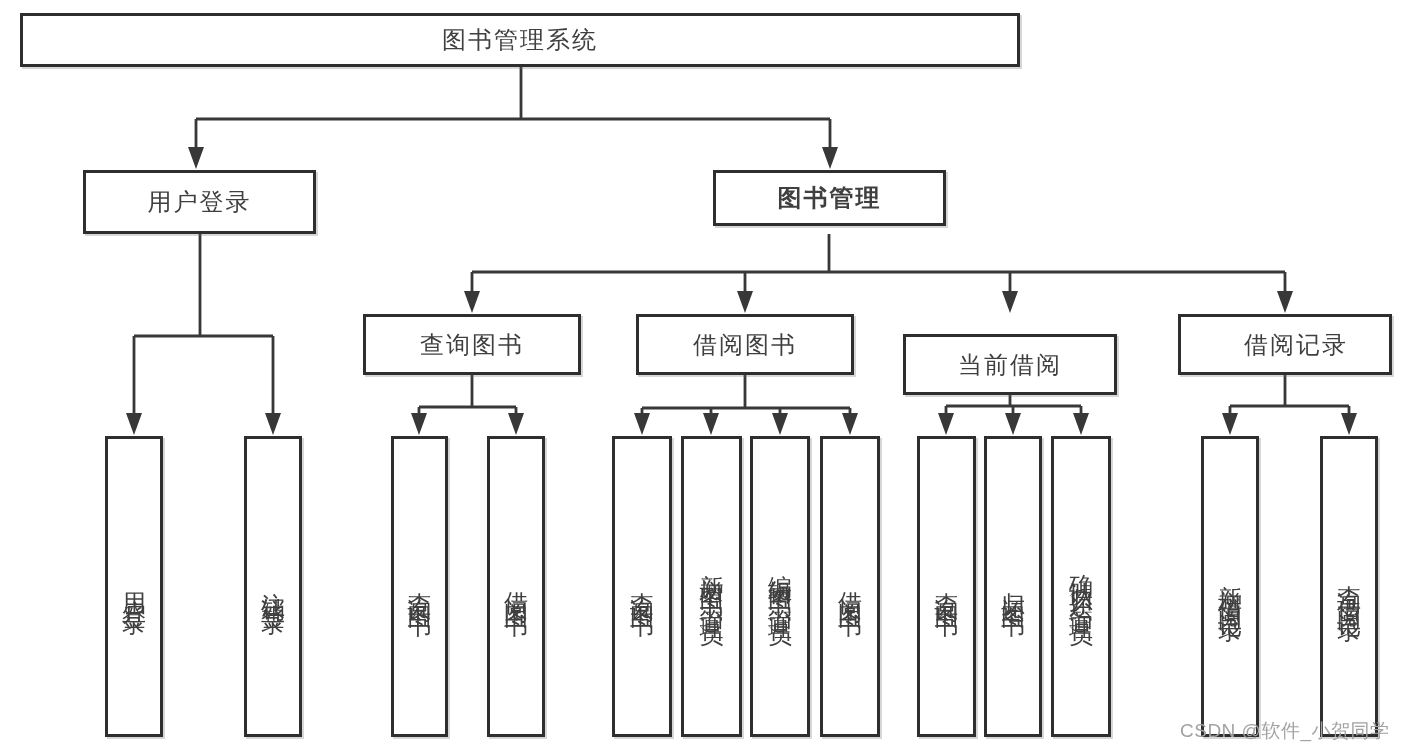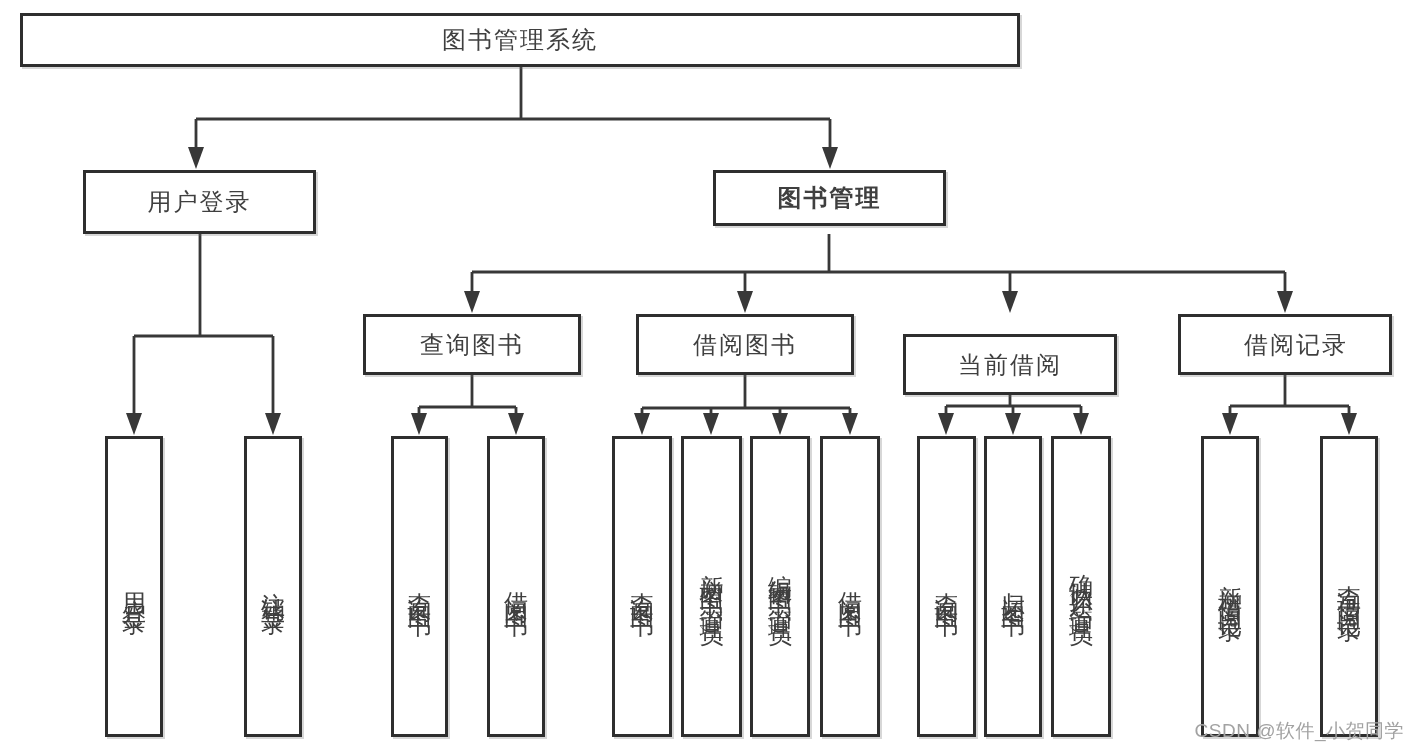--- a/index.html
+++ b/index.html
@@ -46,21 +46,20 @@
     letter-spacing: 7px;
     line-height: 1;
   }
   #watermark {
     position: absolute;
     left: 1180px;
     top: 718px;
     width: 224px;
     font-size: 19px;
     color: #a2a2a2;
-    text-align: right;
     white-space: nowrap;
     letter-spacing: 0.5px;
     z-index: 5;
   }
 </style>
 </head>
 <body>
 
 <div id="canvas">
 

